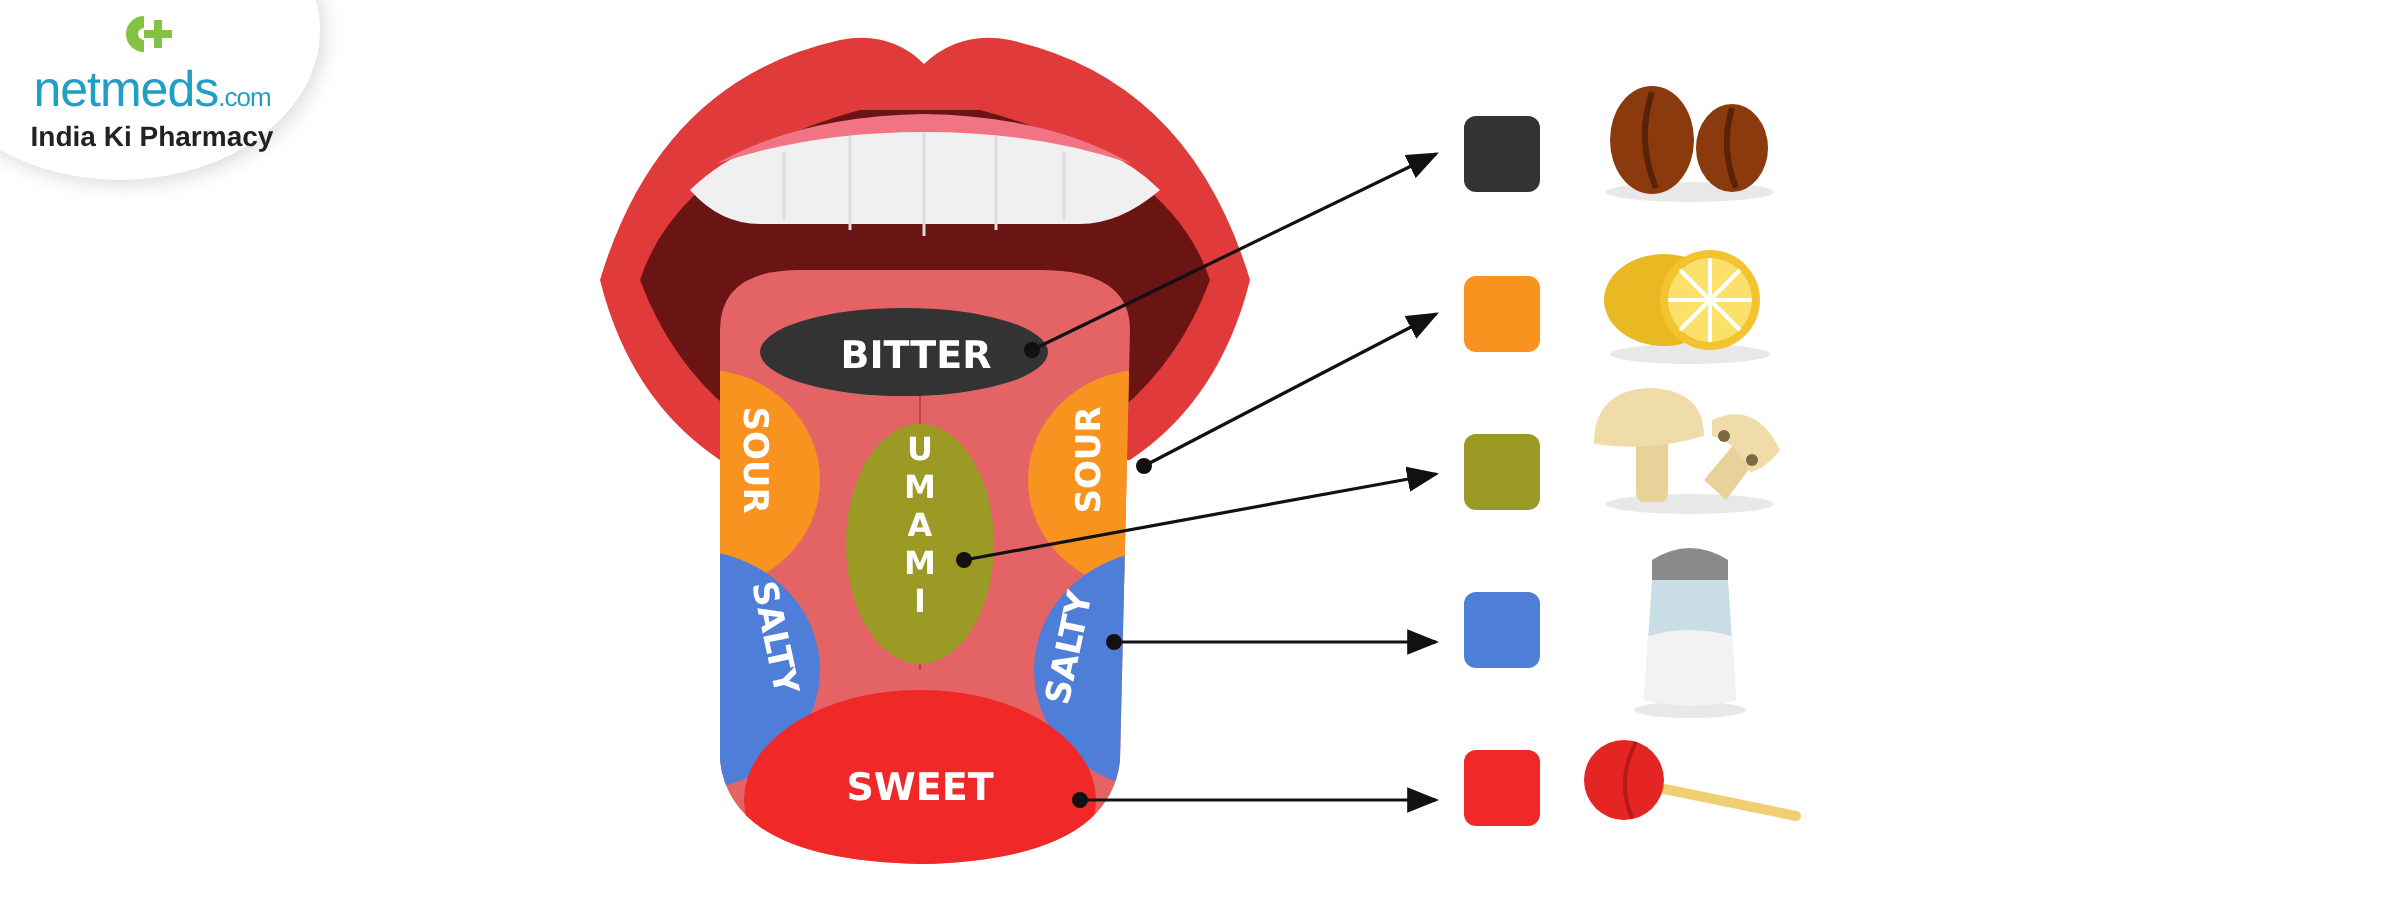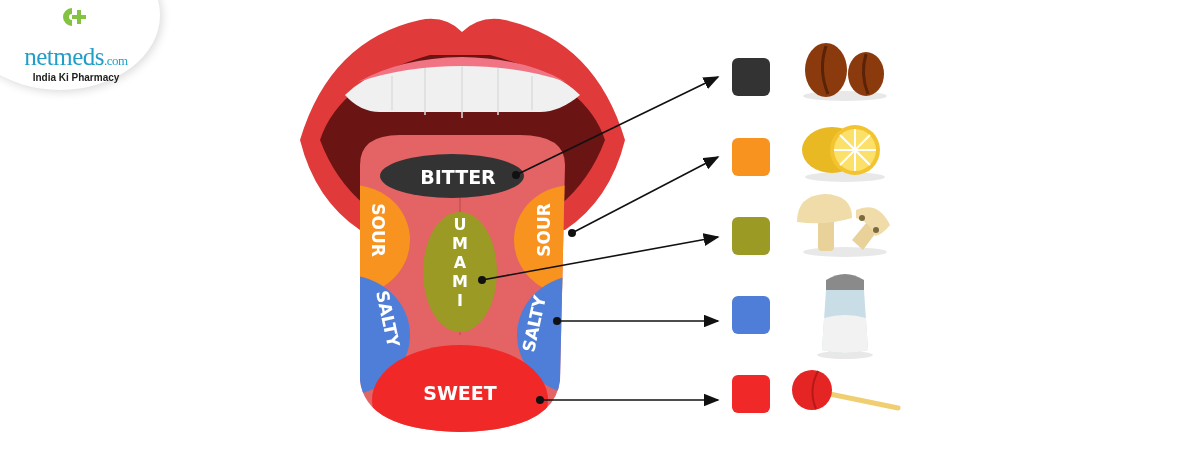--- a/index.html
+++ b/index.html
@@ -1,21 +1,21 @@
 <!DOCTYPE html>
 <html><head>
 <meta charset="utf-8">
 <style>
   html,body{margin:0;padding:0;}
   body{width:1200px;height:450px;background:#fff;position:relative;overflow:hidden;font-family:"DejaVu Sans","Liberation Sans",sans-serif;}
   .logo-bg{position:absolute;left:-40px;top:-60px;width:200px;height:150px;border-radius:50%;background:#fff;box-shadow:2px 2px 10px rgba(0,0,0,0.15);}
   .logo{position:absolute;left:6px;top:6px;width:140px;text-align:center;}
-  .logo-name{font-family:Liberation Serif, serif;font-size:25px;color:#1f9ec7;letter-spacing:-0.5px;line-height:26px;margin-top:12px;}
+  .logo-name{font-family:Liberation Sans, sans-serif;font-size:25px;color:#1f9ec7;letter-spacing:-0.5px;line-height:26px;}
   .logo-name .com{font-size:13px;}
-  .logo-tag{font-family:"Liberation Sans",sans-serif;font-weight:bold;font-size:10px;color:#222;margin-top:-2px;}
+  .logo-tag{font-family:"Liberation Sans",sans-serif;font-weight:bold;font-size:14px;color:#222;margin-top:-2px;}
   svg.main{position:absolute;left:0;top:0;}
   .lbl{font-family:"DejaVu Sans",sans-serif;font-weight:bold;fill:#fff;}
 </style>
 </head>
 <body>
 
 <div class="logo-bg"></div>
 <div class="logo">
   <svg width="30" height="22" viewBox="0 0 30 22">
     <path d="M11 2 A9 9 0 1 0 11 20 L11 14 A3 3 0 1 1 11 8 Z" fill="#84c341"></path>

